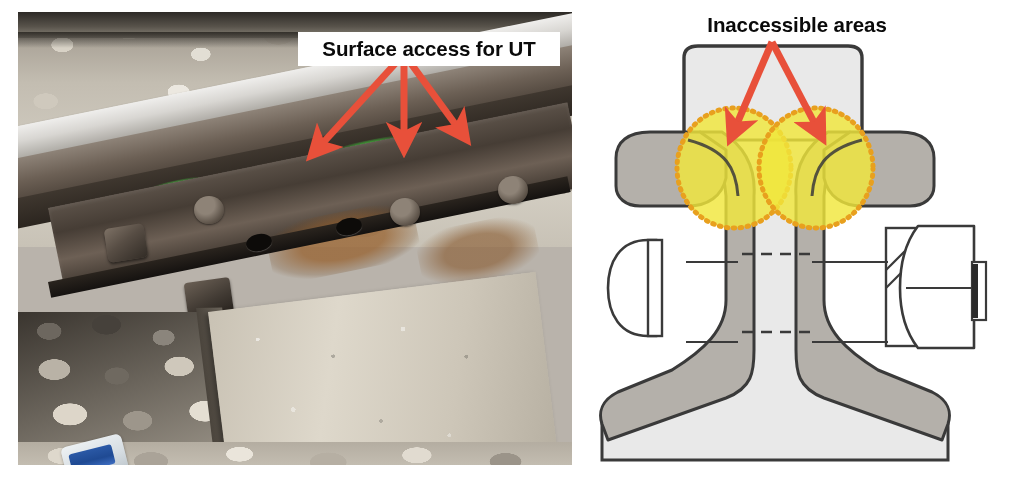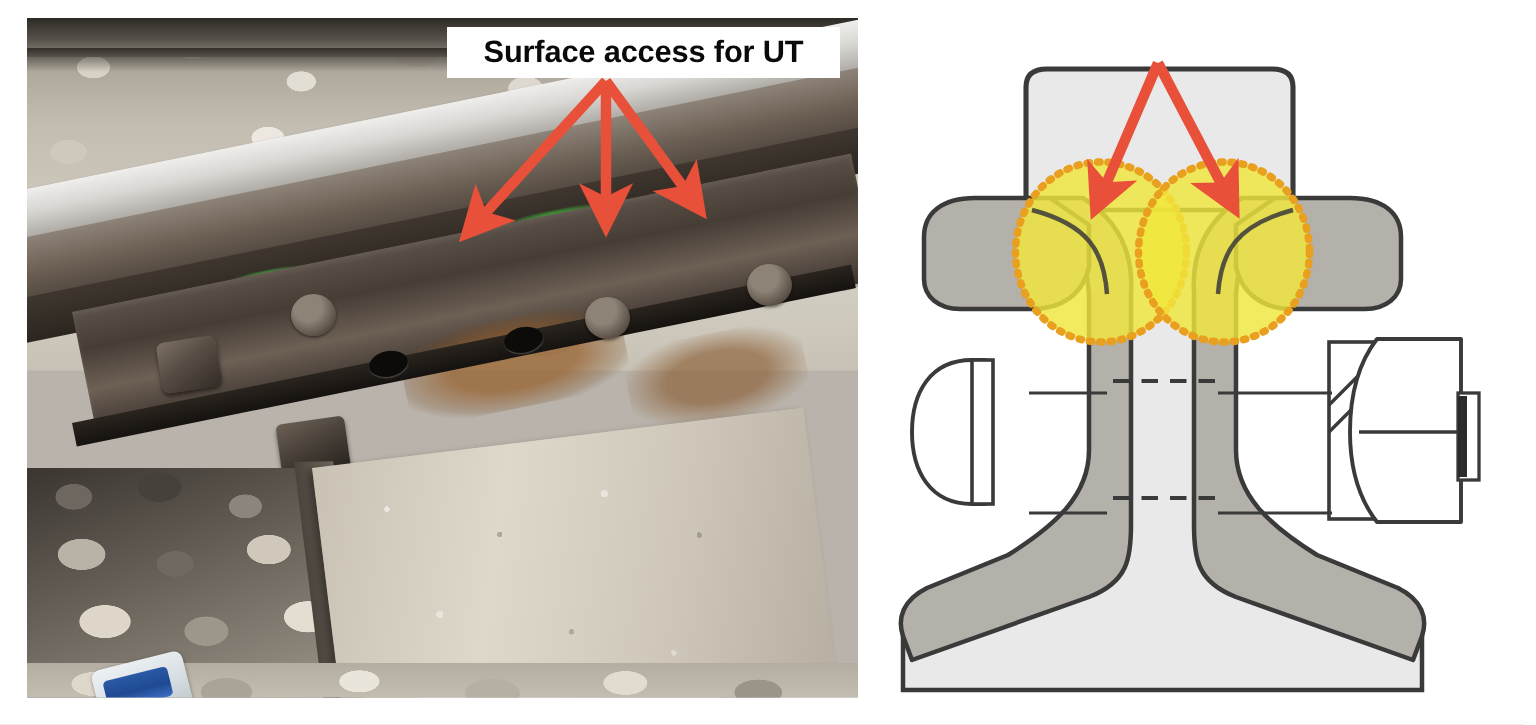--- a/index.html
+++ b/index.html
@@ -200,21 +200,21 @@
   .diagram-svg{position:absolute;left:0;top:0;width:448px;height:483px;}
 
   
   .label-box{
     position:absolute;background:#ffffff;
     font-weight:bold;color:#0a0a0a;
     display:flex;align-items:center;justify-content:center;
     letter-spacing:-0.1px;white-space:nowrap;
   }
   #label-left{
-    left:298px;top:18px;width:262px;height:34px;font-size:20.5px;
+    left:298px;top:32px;width:262px;height:34px;font-size:20.5px;
   }
   #label-right{
     left:672px;top:10px;width:250px;height:30px;font-size:20.5px;
     background:transparent;
   }
 
   .arrow-svg{position:absolute;pointer-events:none;}
   #arrows-left{left:0;top:0;width:576px;height:200px;}
 </style>
 </head>
@@ -356,14 +356,15 @@
 
       <g stroke="#E8503A" stroke-width="7" fill="none" marker-end="url(#ah-r)">
         <line x1="196" y1="42" x2="160" y2="126"></line>
         <line x1="196" y1="42" x2="240" y2="126"></line>
       </g>
     </svg>
   </div>
 
   <div class="label-box" id="label-left">Surface access for UT</div>
 
+  <div class="label-box" id="label-right">Inaccessible areas</div>
 
 </div>
 
 </body></html>

